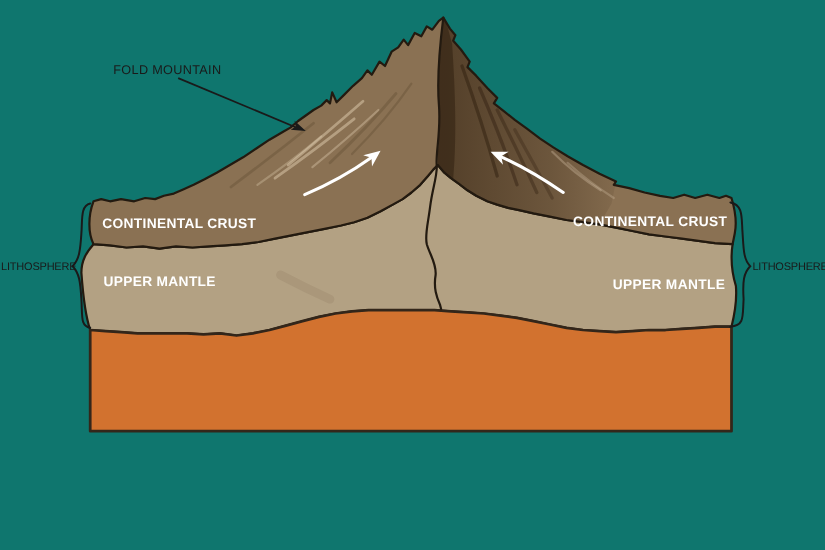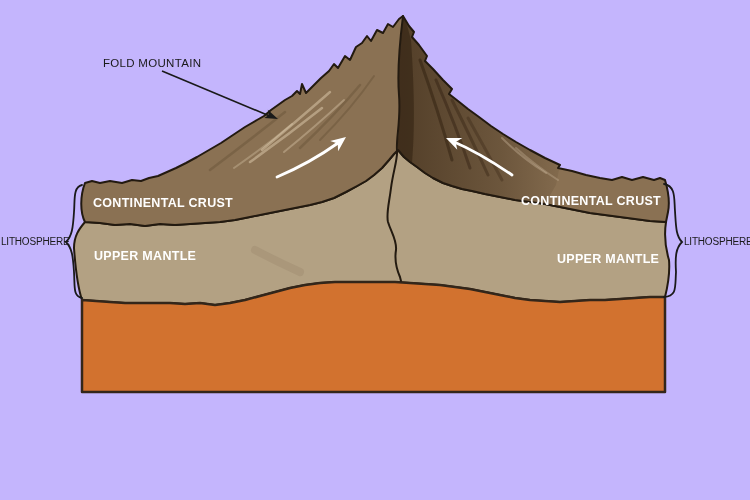--- a/index.html
+++ b/index.html
@@ -1,16 +1,16 @@
 <!DOCTYPE html>
 <html><head>
 <meta charset="utf-8">
 <style>
   html,body{margin:0;padding:0;background:#ffffff;}
-  .stage{position:relative;width:750px;height:500px;background:#c4b5fd;overflow:hidden;
+  .stage{position:relative;width:750px;height:500px;background:#0f766e;overflow:hidden;
          font-family:"Liberation Sans",sans-serif;}
   .stage svg{position:absolute;left:0;top:0;}
   text{font-family:"Liberation Sans",sans-serif;}
   .lbl-dark{fill:#1a1a1a;font-size:11.5px;letter-spacing:0.3px;}
   .lbl-litho{fill:#1a1a1a;font-size:10px;letter-spacing:-0.2px;}
   .lbl-light{fill:#ffffff;font-size:12.5px;font-weight:bold;letter-spacing:0.3px;}
 </style>
 </head>
 <body>
 

